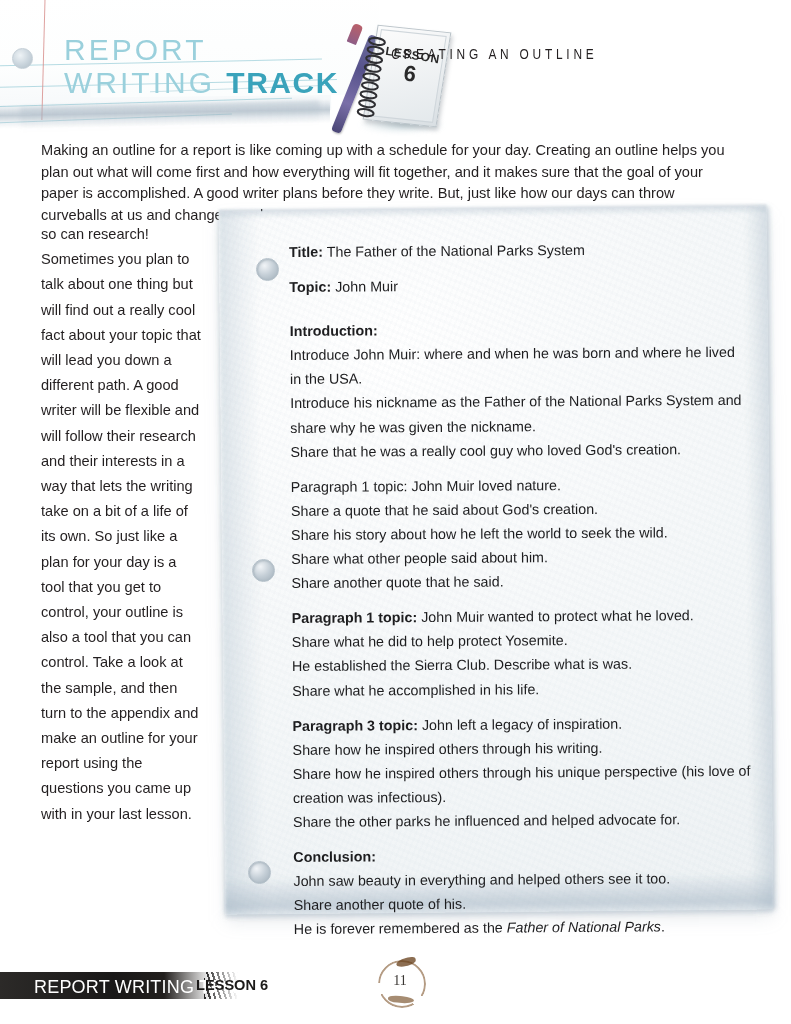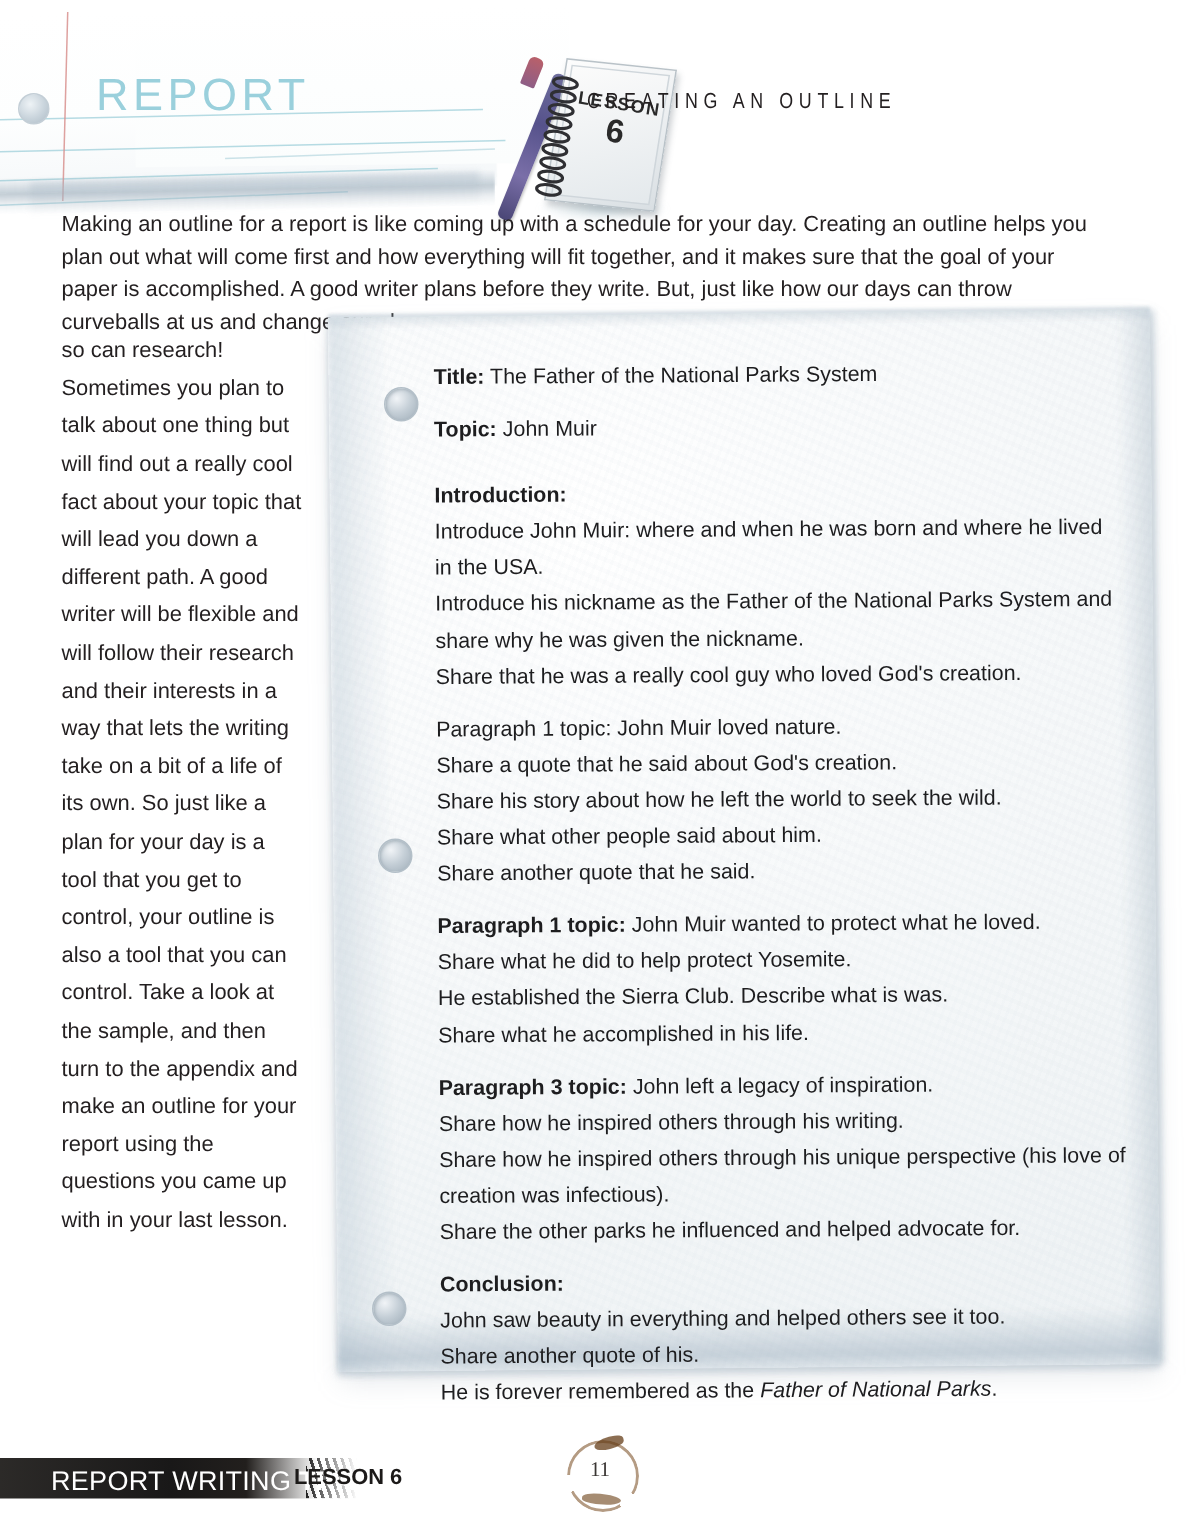--- a/index.html
+++ b/index.html
@@ -17,21 +17,20 @@
     color: #231f20;
     -webkit-font-smoothing: antialiased;
   }
 
   
   .header {
     position: absolute;
     left: 0; top: 0;
     width: 641px;
     height: 132px;
-    margin-top: 14px;
   }
   
   .torn-paper {
     position: absolute;
     left: -10px; top: -6px;
     width: 340px;
     height: 118px;
     background:
       linear-gradient(178deg, #ffffff 0%, #fdfefe 55%, #f4f7f9 100%);
     transform: rotate(-1.1deg);
@@ -418,20 +417,21 @@
   <div class="rule-line wide"></div>
   <div class="rule-line r3"></div>
   <div class="rule-line r4"></div>
   <div class="margin-line"></div>
   <div class="punch-hole"></div>
   <div class="torn-edge"></div>
   <div class="torn-edge2"></div>
 
   <div class="brand">
     <span class="brand-l1">REPORT</span>
+    <span class="brand-l2"><span>WRITING </span><span class="brand-track">TRACK</span></span>
   </div>
 
   <div class="notebook">
     <div class="nb-shadow"></div>
     <div class="pen"></div>
     <div class="pen-tip"></div>
     <div class="nb-page"></div>
     <div class="nb-page-inner"></div>
     <svg class="nb-spiral" viewBox="0 0 26 90">
       <g fill="none" stroke="#2f2f33" stroke-width="2.1" stroke-linecap="round">

